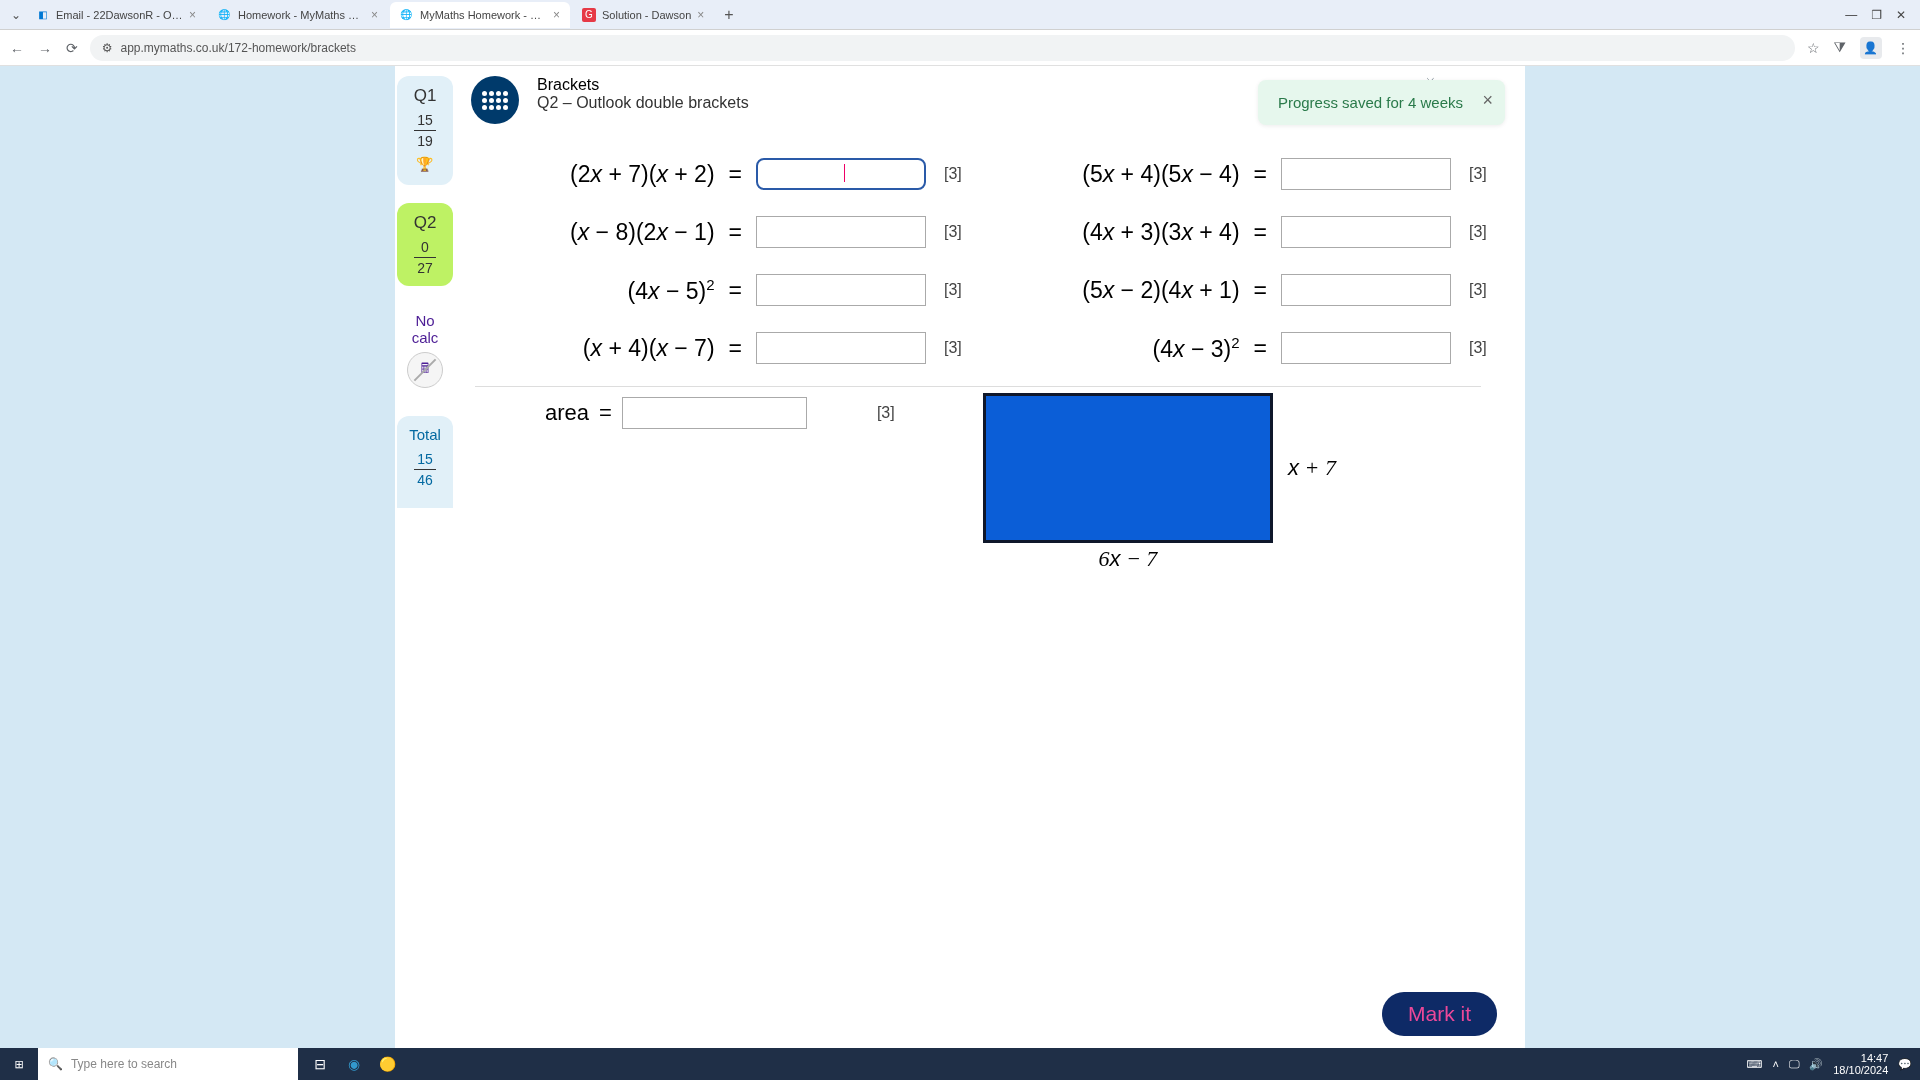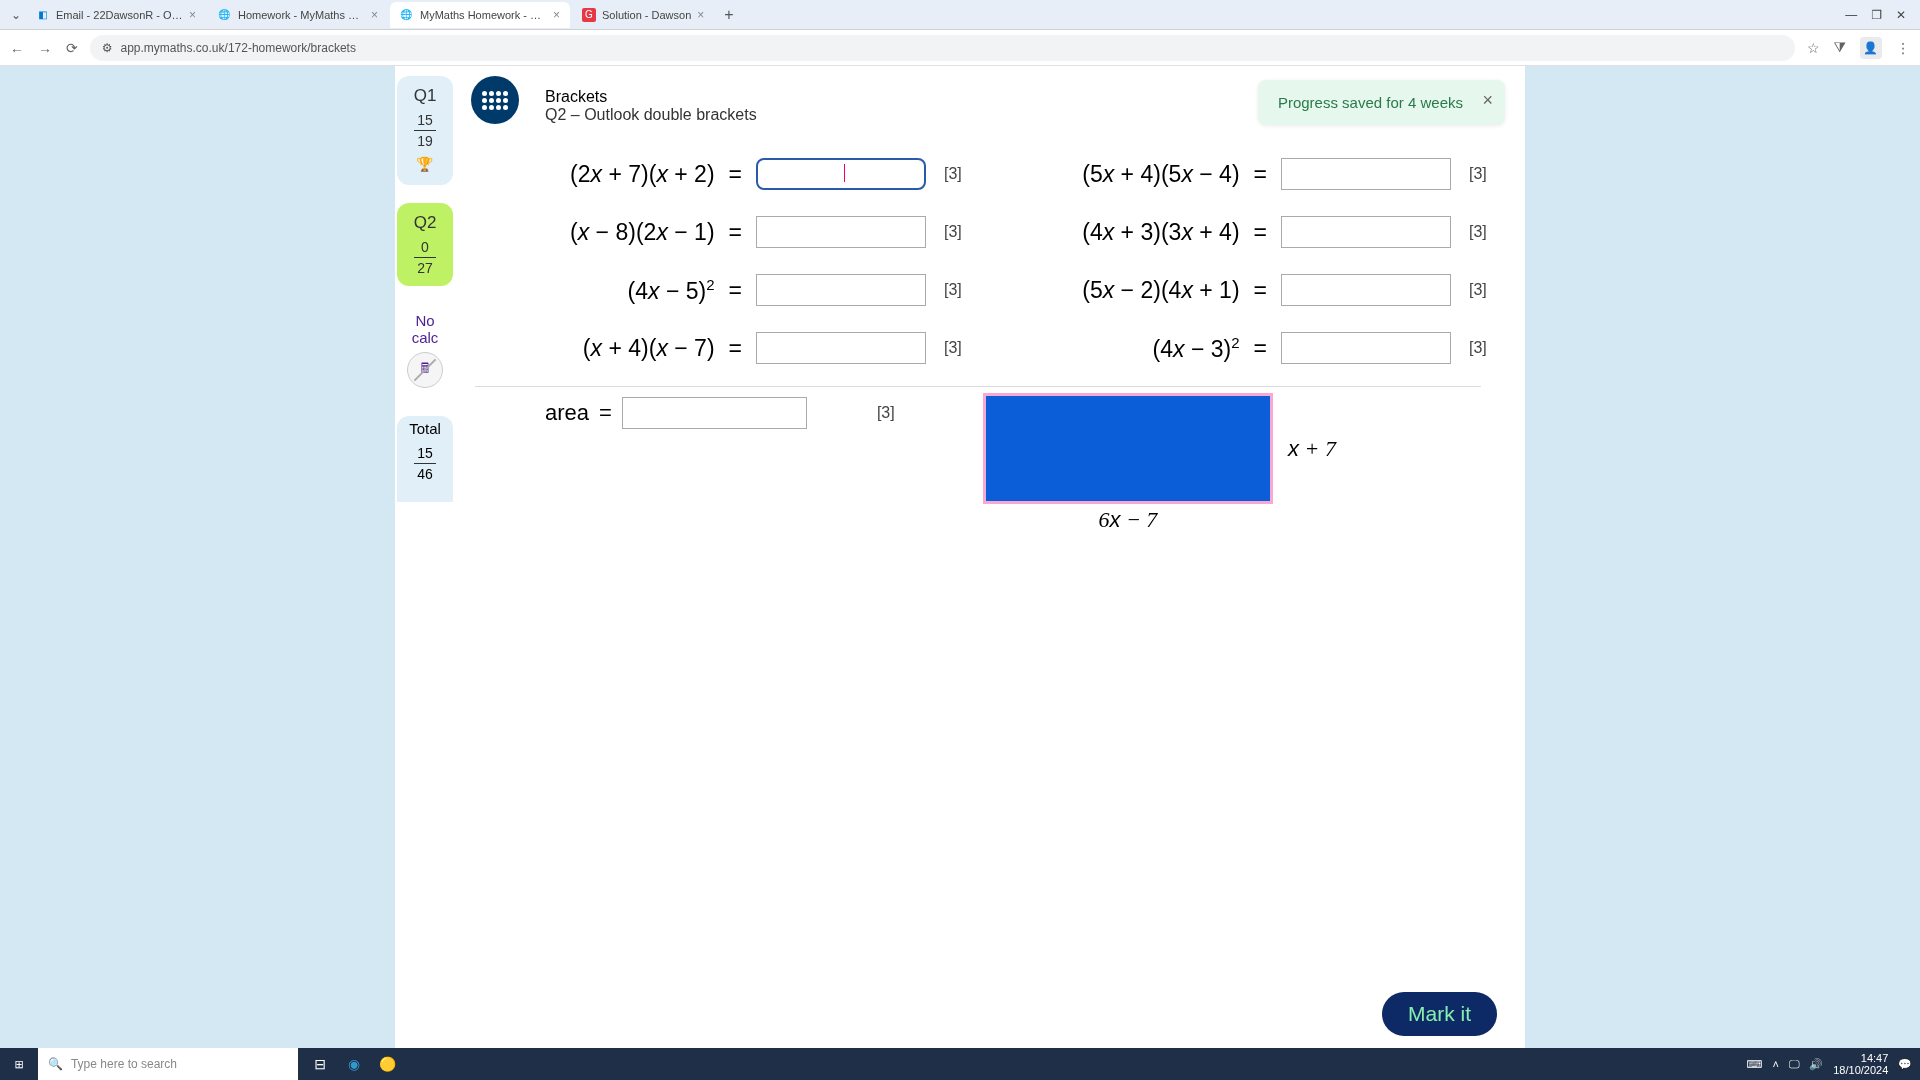--- a/index.html
+++ b/index.html
@@ -25,22 +25,22 @@
 .app { background:#fff; width:1130px; position:relative; display:flex; }
 .sidebar { width:60px; padding-top:10px; display:flex; flex-direction:column; align-items:center; position:relative;}
 .side-card { width:56px; background:#e1f0f8; border-radius:12px; display:flex; flex-direction:column; align-items:center; padding:10px 0; margin-bottom:18px; font-size:14px; color:#333; position:relative;}
 .q-label { font-size:17px; margin-bottom:6px; color:#333;}
 .score-num { font-size:14px; }
 .score-line { width:22px; border-top:1px solid #333; margin:2px 0;}
 .badge-icon { width:22px; height:22px; margin-top:4px; display:flex; align-items:center; justify-content:center;}
 .nocalc-card { width:56px; background:#fff; border-radius:12px; display:flex; flex-direction:column; align-items:center; padding:8px 0; font-size:15px; color:#4c1d95; margin-bottom:10px;}
 .calc-icon { width:36px; height:36px; border:1px solid #ccc; border-radius:50%; background:#f5f5f5; display:flex; align-items:center; justify-content:center; margin-top:6px; font-size:14px; position:relative;}
 .calc-icon::after { content:""; position:absolute; width:30px; height:2px; background:#aaa; transform:rotate(-45deg);}
-.total-card { width:56px; background:#e1f0f8; border-radius:12px 12px 0 0; display:flex; flex-direction:column; align-items:center; padding:4px 0 20px; font-size:15px; color:#000000; margin-top:10px;}
-.header-row { display:flex; align-items:flex-end; padding:10px 20px 10px 10px; gap:26px;}
+.total-card { width:56px; background:#e1f0f8; border-radius:12px 12px 0 0; display:flex; flex-direction:column; align-items:center; padding:10px 0 20px; font-size:15px; color:#0369a1; margin-top:10px;}
+.header-row { display:flex; align-items:flex-start; padding:10px 20px 10px 10px; gap:18px;}
 .logo-circ { width:48px; height:48px; border-radius:50%; background:#003a6b; display:flex; align-items:center; justify-content:center;}
 .logo-circ .dots { display:grid; grid-template-columns:repeat(4,1fr); gap:2px;}
 .logo-circ .dots span { width:5px; height:5px; border-radius:50%; background:#fff;}
 .header-titles { display:flex; flex-direction:column; font-size:16px;}
 .header-titles .t1 { font-weight:400; }
 .header-titles .t2 { font-weight:400; color:#333; }
 .user-area { margin-left:auto; display:flex; align-items:center; gap:14px; font-size:15px;}
 .content { flex:1; padding:0 30px 20px 6px; position:relative;}
 .instruction { color:#4a6fcc; font-size:22px; font-weight:500; line-height:1.3; margin:14px 0 24px 14px;}
 .instruction2 { color:#4a6fcc; font-size:21px; font-weight:500; line-height:1.3; margin:18px 0 18px 14px;}
@@ -51,24 +51,24 @@
 .prob .expr .n { font-style:normal; }
 .prob .eq { font-style:normal; padding:0 4px;}
 .answer-box { width:170px; height:32px; border:1px solid #aaa; font-size:16px; padding:0 6px; font-family:Arial; font-style:normal;}
 .answer-box.focused { border:2px solid #2a5aa8; border-radius:8px; position:relative;}
 .marks { font-style:normal; font-family:Arial; font-size:16px; color:#444; margin-left:8px; width:26px;}
 .sup { font-size:15px; vertical-align:super; font-style:normal;}
 .divider { border:none; border-top:1px solid #ddd; margin:22px 14px 0;}
 .area-row { display:flex; align-items:flex-start; gap:40px; padding-left:14px;}
 .area-left { display:flex; flex-direction:column;}
 .area-eq { display:flex; align-items:center; gap:10px; font-family:'Times New Roman',serif; font-size:22px; margin-left:70px; margin-top:10px;}
-.rect-box { width:290px; height:111px; background:#0b5ed7; border:3px solid #f9a8d4; position:relative; margin-left:40px;text-decoration:underline;}
+.rect-box { width:290px; height:150px; background:#0b5ed7; border:3px solid #0f172a; position:relative; margin-left:40px;text-decoration:underline;}
 .rect-label-right { position:absolute; right:-66px; top:50%; transform:translateY(-50%); font-family:'Times New Roman',serif; font-size:22px; font-style:italic;}
 .rect-label-bottom { position:absolute; bottom:-32px; left:50%; transform:translateX(-50%); font-family:'Times New Roman',serif; font-size:22px; font-style:italic;}
-.mark-btn { position:absolute; right:28px; bottom:12px; background:#0e2a66; color:#86efac; border:none; border-radius:24px; padding:10px 26px; font-size:21px; cursor:pointer;}
+.mark-btn { position:absolute; right:28px; bottom:12px; background:#0e2a66; color:#ec4899; border:none; border-radius:24px; padding:10px 26px; font-size:21px; cursor:pointer;}
 .toast { position:absolute; top:14px; right:20px; background:#e6f7ed; border-radius:8px; padding:14px 42px 14px 20px; font-size:15px; color:#2a7a4a; display:flex; align-items:center; box-shadow:0 1px 4px rgba(0,0,0,0.08);}
 .toast .close { position:absolute; right:12px; top:10px; color:#666; font-size:18px; cursor:pointer;}
 .taskbar { position:fixed; bottom:0; left:0; right:0; height:32px; background:#1f2f47; display:flex; align-items:center; padding:0 0px; color:#fff; font-size:11px;}
 .taskbar .start { width:38px; height:32px; display:flex; align-items:center; justify-content:center; background:#1f2f47; cursor:pointer;}
 .taskbar .search { display:flex; align-items:center; background:#fff; color:#888; height:32px; width:260px; padding:0 10px; gap:8px; font-size:12px;}
 .taskbar .pinned { display:flex; align-items:center; gap:6px; margin-left:8px;}
 .taskbar .pinned span { width:28px; height:28px; display:flex; align-items:center; justify-content:center; cursor:pointer; font-size:14px;}
 .taskbar .tray { margin-left:auto; display:flex; align-items:center; gap:10px; padding-right:8px; font-size:11px;}
 .clock { text-align:right; line-height:1.1;}
 .cursor-fake { position:absolute; left:88px; top:6px; width:1px; height:18px; background:#e06; }

